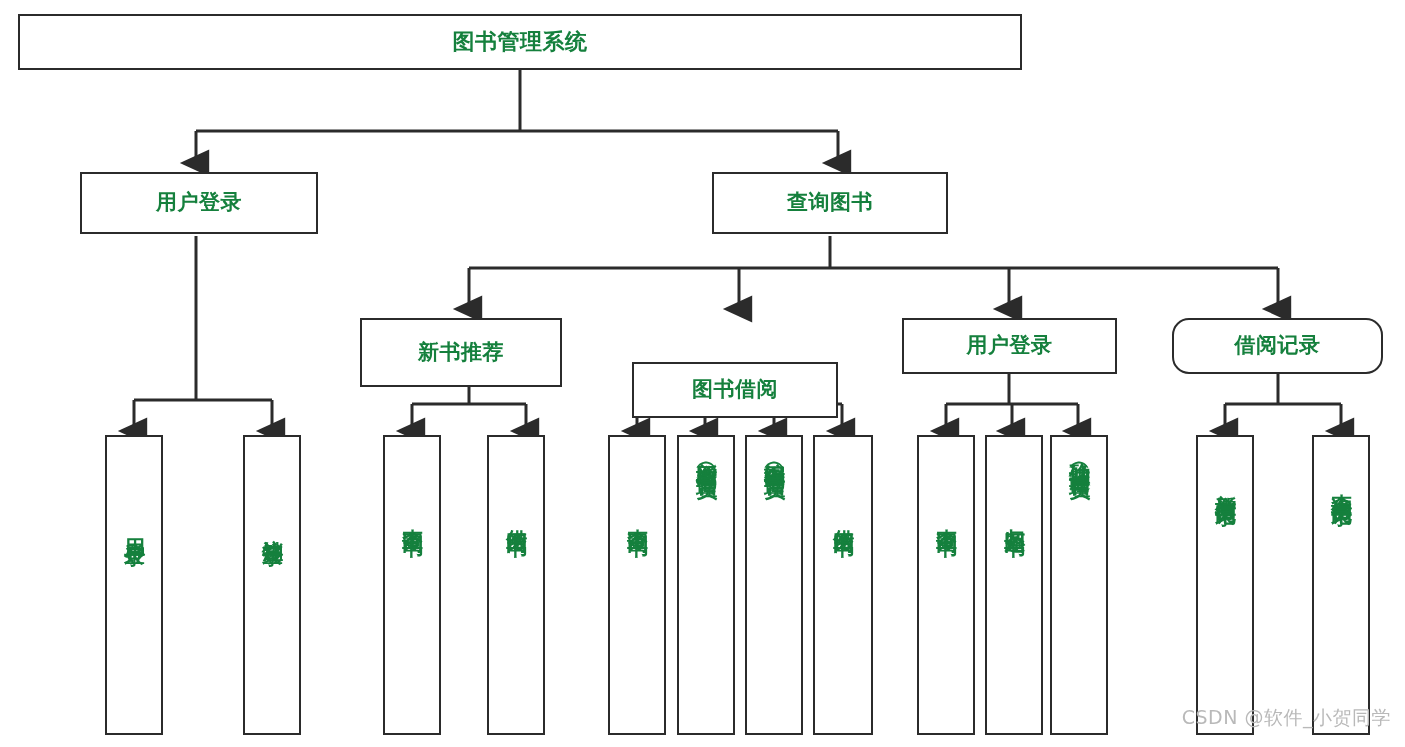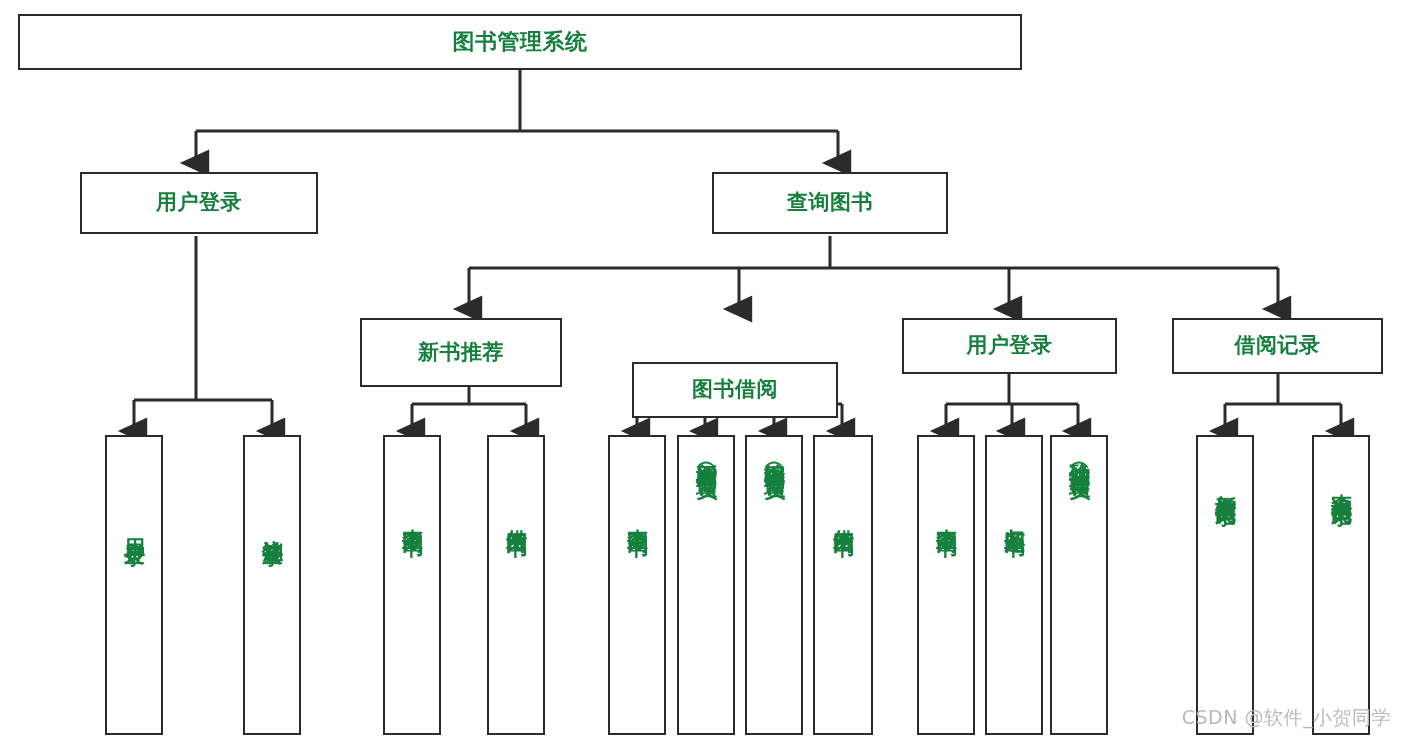--- a/index.html
+++ b/index.html
@@ -135,21 +135,21 @@
 
   <div class="node" style="left:360px; top:318px; width:202px; height:69px;">
     <span class="label">新书推荐</span>
   </div>
   <div class="node" style="left:632px; top:318px; width:206px; height:56px;margin-top:44px;">
     <span class="label">图书借阅</span>
   </div>
   <div class="node" style="left:902px; top:318px; width:215px; height:56px;">
     <span class="label">用户登录</span>
   </div>
-  <div class="node" style="left:1172px; top:318px; width:211px; height:56px;">
+  <div class="node" style="left:1172px; top:318px; width:211px; height:56px;border-radius:17px;">
     <span class="label">借阅记录</span>
   </div>
 
   <div class="node vertical" style="left:105px; top:435px; width:58px; height:300px; padding-top:85px;">
     <span class="label">用户登录</span>
   </div>
   <div class="node vertical" style="left:243px; top:435px; width:58px; height:300px; padding-top:85px;">
     <span class="label">注销登录</span>
   </div>
 

